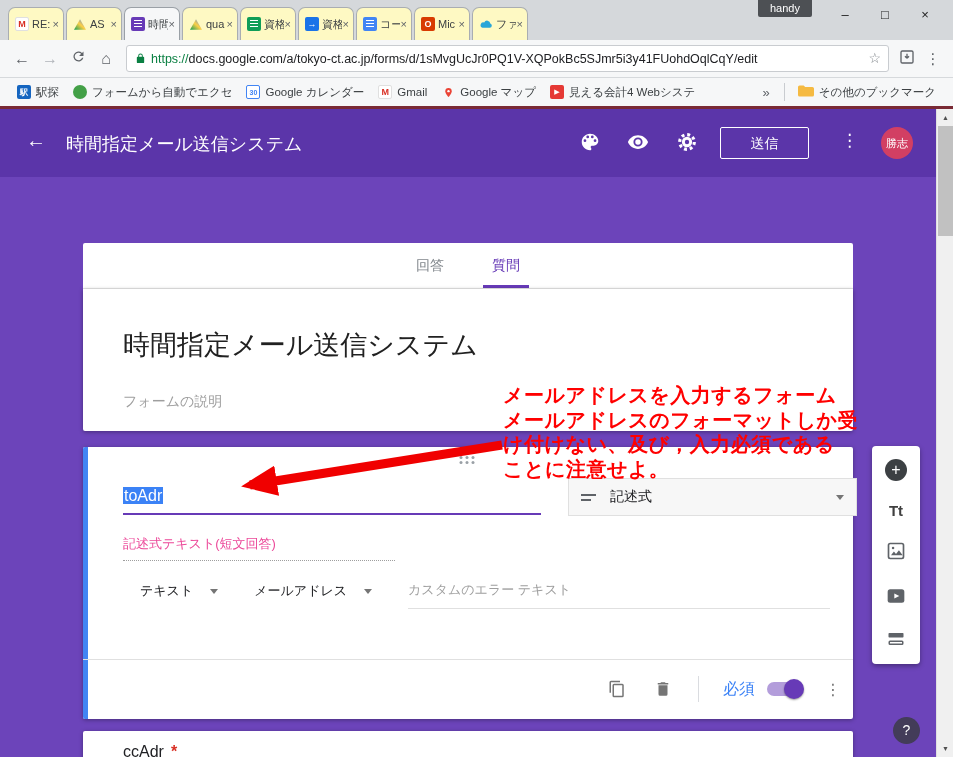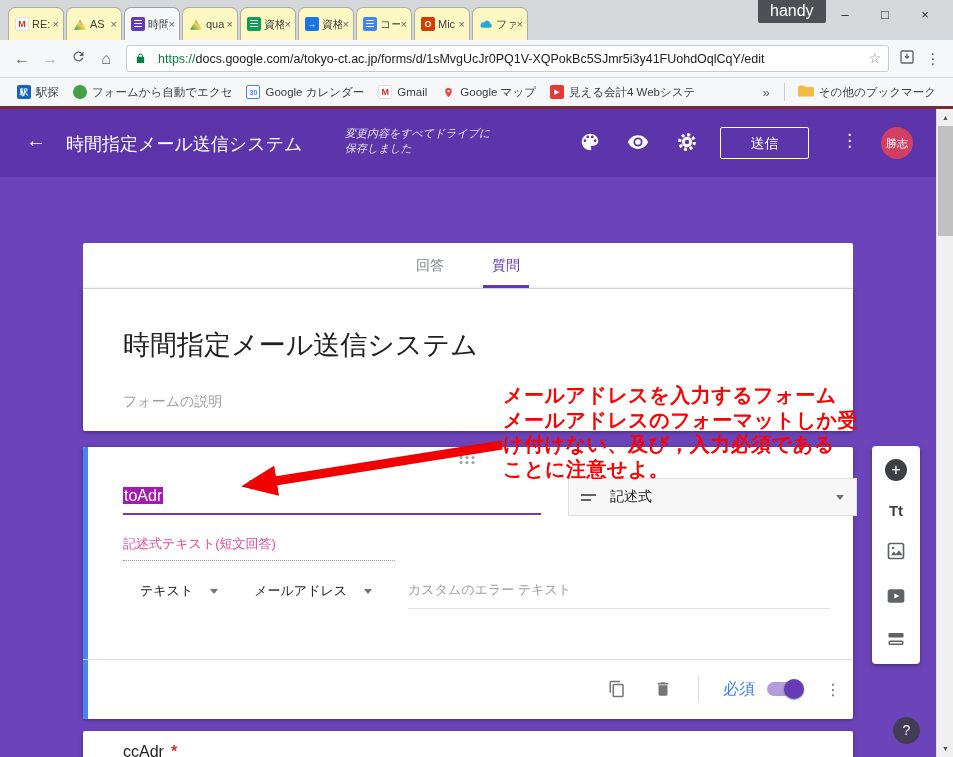--- a/index.html
+++ b/index.html
@@ -22,32 +22,32 @@
   .fav-gmail::after { content:"M"; }
   .fav-forms { background:#673ab7; } .fav-sheets { background:#0f9d58; } .fav-docs { background:#4285f4; }
   .fav-forms::after, .fav-sheets::after, .fav-docs::after {
       content:""; width:8px; height:9px; background:repeating-linear-gradient(#fff 0 1px, transparent 1px 3px); }
   .fav-arrow { background:#1a73e8; } .fav-arrow::after { content:"\2192"; font-size:9px; }
   .fav-office { background:#d83b01; } .fav-office::after { content:"O"; }
   .fav-ekitan { background:#1565c0; font-size:8px; } .fav-ekitan::after { content:"駅"; }
   .fav-green { background:#43a047; border-radius:50%; }
   .fav-cal { background:#fff; border:1px solid #4285f4; color:#4285f4; font-size:7px; font-weight:bold; }
   .fav-play { background:#e53935; } .fav-play::after { content:"\25B6"; font-size:7px; }
-  .handy-badge { position:absolute; left:758px; top:0; background:#4d5054; color:#fff; font-size:16px;
+  .handy-badge { position:absolute; left:758px; top:0; background:#4d5054; color:#fff; font-size:11px;
                  padding:2px 12px 3px; border-radius:0 0 2px 2px; z-index:3; }
   .win-controls { position:absolute; right:8px; top:4px; display:flex; z-index:3; }
   .win-btn { width:40px; height:22px; text-align:center; line-height:22px; font-size:13px; color:#1b1b1b; }
 
   
   .toolbar { position:absolute; left:0; top:40px; width:953px; height:38px; background:#f6f7f8;
              display:flex; align-items:center; padding:0 8px; border-bottom:1px solid #d6d9dc; }
   .nav-btn { width:28px; text-align:center; font-size:16px; color:#5f6368; flex:none; }
   .nav-btn.disabled { color:#b0b4b9; }
   .urlbox { flex:1; height:27px; background:#fff; border:1px solid #c9ccd0; border-radius:3px;
-            display:flex; align-items:center; padding:0 28px 0 8px; position:relative; margin:0 6px;gap:7px; }
+            display:flex; align-items:center; padding:0 28px 0 8px; position:relative; margin:0 6px; }
   .lock-icon { flex:none; margin-right:5px; display:flex; }
   .url-text { font-size:12.5px; white-space:nowrap; overflow:hidden; }
   .url-scheme { color:#0b8043; } .url-rest { color:#202124; }
   .star-btn { position:absolute; right:7px; top:4px; font-size:14px; color:#80868b; }
   .toolbar-right { display:flex; align-items:center; gap:10px; flex:none; padding:0 4px; }
   .menu-dots { font-size:15px; color:#5f6368; width:16px; text-align:center; }
 
   
   .bookmarks { position:absolute; left:0; top:78px; width:953px; height:28px; background:#f6f7f8;
                display:flex; align-items:center; padding:0 10px; }
@@ -83,21 +83,21 @@
   .ft-title { position:absolute; left:40px; top:38px; font-size:27px; color:#212121; }
   .ft-desc { position:absolute; left:40px; top:104px; font-size:14px; color:#9e9e9e; }
 
   .question-card { top:270px; height:272px; }
   .selected-bar { position:absolute; left:0; top:0; width:5px; height:100%; background:#4285f4; border-radius:2px 0 0 2px; }
   .drag-handle { position:absolute; left:50%; top:9px; transform:translateX(-50%);
                  display:grid; grid-template-columns:repeat(3,5px); grid-gap:2px 1px; }
   .drag-handle i { width:3px; height:3px; border-radius:50%; background:#9aa0a6; }
   .q-title-field { position:absolute; left:40px; top:34px; width:418px; height:34px;
                    border-bottom:2px solid #673ab7; font-size:16px; padding-top:6px; }
-  .sel { background:#a21caf; color:#fff; padding:0 1px; }
+  .sel { background:#3b82f6; color:#fff; padding:0 1px; }
   .q-type { position:absolute; left:485px; top:31px; width:289px; height:38px; background:#f7f7f7;
             border:1px solid #e0e0e0; display:flex; align-items:center; padding:0 12px; font-size:14px; }
   .sa-icon { width:15px; margin-right:14px; flex:none; }
   .sa-icon i { display:block; height:2px; background:#5f6368; margin:3px 0; }
   .sa-icon i:last-child { width:65%; }
   .q-type-label { flex:1; color:#202124; }
   .caret { width:0; height:0; border-left:4px solid transparent; border-right:4px solid transparent;
            border-top:5px solid #757575; flex:none; }
   .q-answer { position:absolute; left:40px; top:88px; width:272px; font-size:13px; color:#ec4899;
               padding-bottom:7px; border-bottom:1px dotted #9e9e9e; }
@@ -284,21 +284,20 @@
             <path fill="#f5ba42" d="M0 2a2 2 0 0 1 2-2h5l2 2h9a2 2 0 0 1 2 2v8a2 2 0 0 1-2 2H2a2 2 0 0 1-2-2z"></path>
           </svg></span>
       <span>その他のブックマーク</span>
     </span>
   </div>
   <div class="maroon-line"></div>
 
   <div class="forms-header">
     <span class="fh-back">←</span>
     <span class="fh-title">時間指定メール送信システム</span>
-    <span class="fh-status">変更内容をすべてドライブに保存しました</span>
     <span class="fh-icon" style="left:578px">
         <svg width="22" height="22" viewBox="0 0 24 24">
           <path fill="#fff" fill-rule="evenodd" d="M12 3c-5 0-9 4-9 9s4 9 9 9c.83 0 1.5-.67 1.5-1.5 0-.39-.15-.74-.39-1.01-.23-.26-.38-.61-.38-.99 0-.83.67-1.5 1.5-1.5H16c2.76 0 5-2.24 5-5 0-4.42-4.03-8-9-8zM6.5 12a1.5 1.5 0 1 1 0-3 1.5 1.5 0 0 1 0 3zm3-4a1.5 1.5 0 1 1 0-3 1.5 1.5 0 0 1 0 3zm5 0a1.5 1.5 0 1 1 0-3 1.5 1.5 0 0 1 0 3zm3 4a1.5 1.5 0 1 1 0-3 1.5 1.5 0 0 1 0 3z"></path>
         </svg>
       </span>
     <span class="fh-icon" style="left:626px">
         <svg width="22" height="22" viewBox="0 0 24 24">
           <path fill="#fff" fill-rule="evenodd" d="M12 4.5C7 4.5 2.73 7.61 1 12c1.73 4.39 6 7.5 11 7.5s9.27-3.11 11-7.5c-1.73-4.39-6-7.5-11-7.5zM12 17a5 5 0 1 1 0-10 5 5 0 0 1 0 10zm0-2a3 3 0 1 0 0-6 3 3 0 0 0 0 6z"></path>
         </svg>
       </span>

